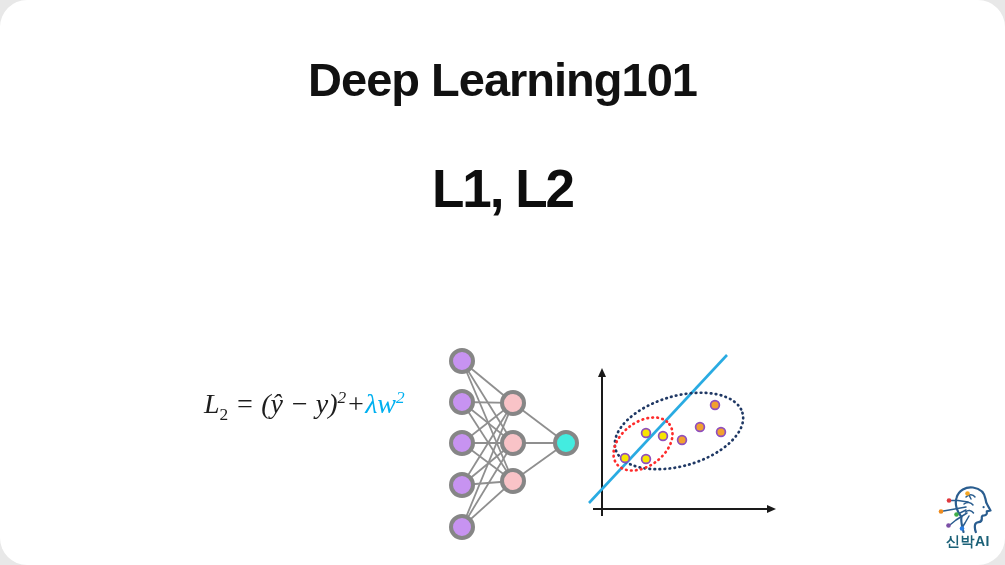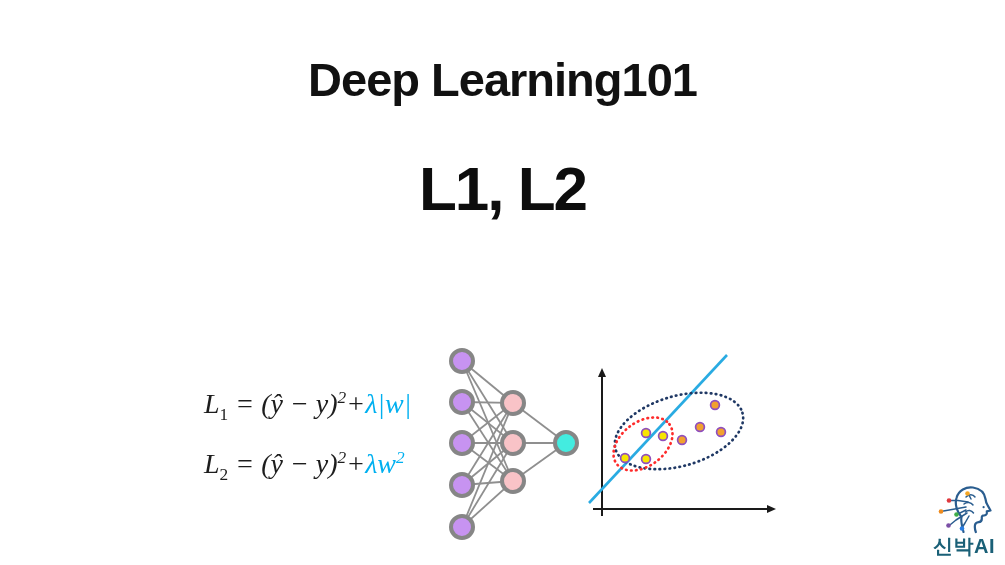--- a/index.html
+++ b/index.html
@@ -8,51 +8,50 @@
     overflow:hidden; font-family:"Liberation Sans", sans-serif;
     margin:0 auto;
   }
   .eyebrow {
     position:absolute; top:52px; left:0; width:100%;
     text-align:center; font-size:47px; font-weight:700;
     letter-spacing:-1px; color:#111111;
   }
   .main-title {
     position:absolute; top:146px; left:0; width:100%;
-    text-align:center; font-size:62px; font-weight:700;
+    text-align:center; font-size:53px; font-weight:700;
     letter-spacing:-2px; line-height:85px; color:#0d0d0d;
   }
   .formulas { position:absolute; left:204px; top:388px; }
   .formula {
     font-family:"Liberation Serif","DejaVu Serif",serif;
     font-style:italic; font-size:28px; color:#1d1d1d;
     height:34px; margin-bottom:26px; white-space:nowrap;
   }
   .formula sub { font-size:62%; font-style:normal; }
   .formula sup { font-size:62%; }
   .diagram-svg { position:absolute; left:0; top:0; }
   .logo-text {
     position:absolute; left:933px; top:533px; width:70px;
-    text-align:left; font-size:20px; font-weight:700;
+    text-align:center; font-size:14px; font-weight:700;
     letter-spacing:0.5px;
   }
 </style>
 </head>
 <body>
 
-<div class="slide" style="background: rgb(255, 255, 255);">
+<div class="slide" style="background: rgb(255, 255, 255); border-radius: 27px;">
 
   <div class="eyebrow">Deep Learning101</div>
 
   <div class="main-title">
     <span>L1, L2</span><br>
   </div>
 
   <div class="formulas">
-    <div class="formula"><span>L</span><sub>1</sub><span> = (ŷ − y)</span><sup>2</sup><span>+</span><span class="freg" style="color: rgb(0, 176, 240);">λ|w|</span></div>
     <div class="formula"><span>L</span><sub>2</sub><span> = (ŷ − y)</span><sup>2</sup><span>+</span><span class="freg" style="color: rgb(0, 176, 240); margin-top: 12px;">λw</span><sup class="freg" style="color: rgb(0, 176, 240);">2</sup></div>
   </div>
 
   <svg id="diagram" class="diagram-svg" width="1005" height="565" viewBox="0 0 1005 565">
       <g>
         <line x1="462" y1="361" x2="513" y2="403" stroke="#8f8f8f" stroke-width="1.8"></line>
         <line x1="462" y1="361" x2="513" y2="443" stroke="#8f8f8f" stroke-width="1.8"></line>
         <line x1="462" y1="361" x2="513" y2="481" stroke="#8f8f8f" stroke-width="1.8"></line>
         <line x1="462" y1="402" x2="513" y2="403" stroke="#8f8f8f" stroke-width="1.8"></line>
         <line x1="462" y1="402" x2="513" y2="443" stroke="#8f8f8f" stroke-width="1.8"></line>

